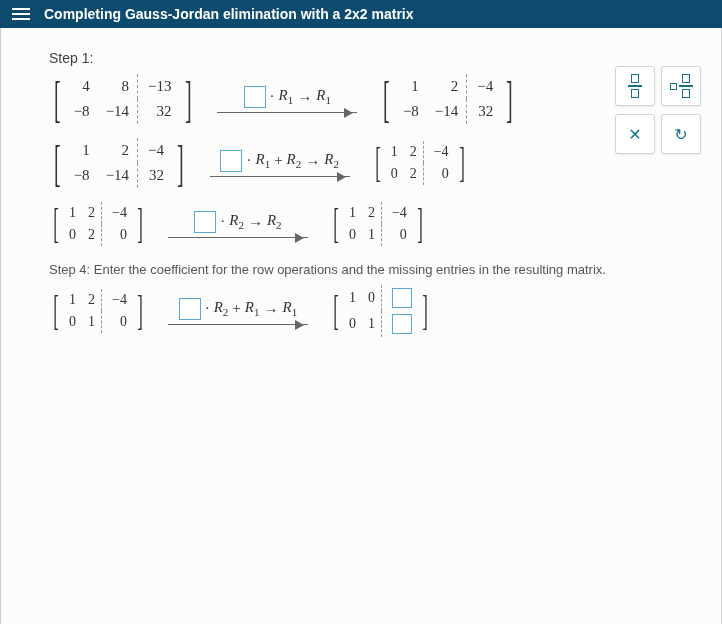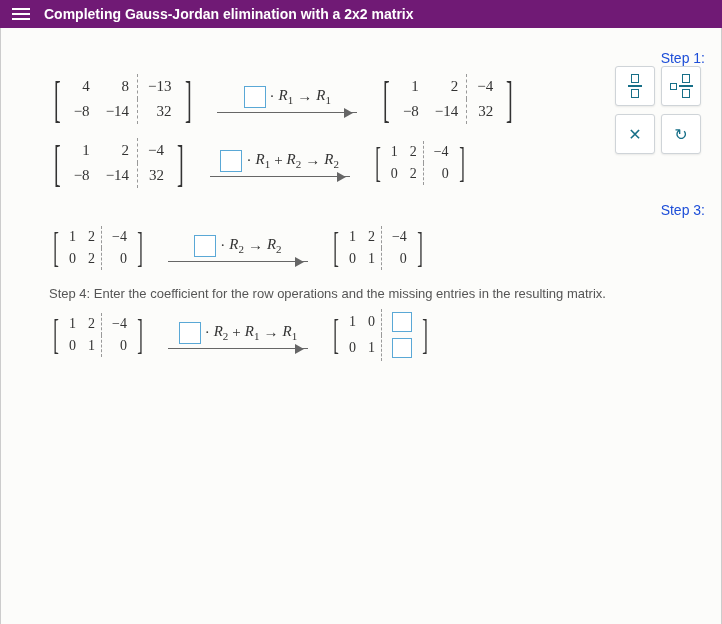--- a/index.html
+++ b/index.html
@@ -5,21 +5,21 @@
   * { box-sizing: border-box; margin: 0; padding: 0; }
   body {
     font-family: Arial, sans-serif;
     background: #f0f0f0;
     width: 722px;
     height: 624px;
     position: relative;
     overflow: hidden;
   }
   .header {
-    background: #701a75;
+    background: #0c4a6e;
     color: white;
     padding: 6px 5px 6px 44px;
     font-size: 14px;
     font-weight: bold;
     position: relative;
   }
   .hamburger {
     position: absolute;
     left: 12px;
     top: 5px;
@@ -56,23 +56,22 @@
   }
   .instruction {
     font-size: 13px;
     color: #555;
     line-height: 1.35;
     margin-bottom: 8px;
     max-width: 520px;
   }
   .step-label {
     font-size: 14px;
-    color: #1d4ed8;
+    color: #404040;
     margin: 14px 0 8px 0;
-    text-align: right;
   }
   .step-row {
     display: flex;
     align-items: center;
     gap: 16px;
     margin: 6px 0 14px 0;
   }
   .matrix {
     display: flex;
     align-items: center;
@@ -327,21 +326,20 @@
         <td>0</td>
               <td>2</td>
               <td class="aug">0</td>
       </tr>
           </tbody>
         </table>
       <span class="bracket">]</span>
     </div>
   </div>
 
-  <div class="step-label">Step 3:</div>
   <div class="step-row">
     <div class="matrix small">
       <span class="bracket">[</span>
       <table class="mtab">
           <tbody>
             <tr>
         <td>1</td>
               <td>2</td>
               <td class="aug">−4</td>
       </tr>

